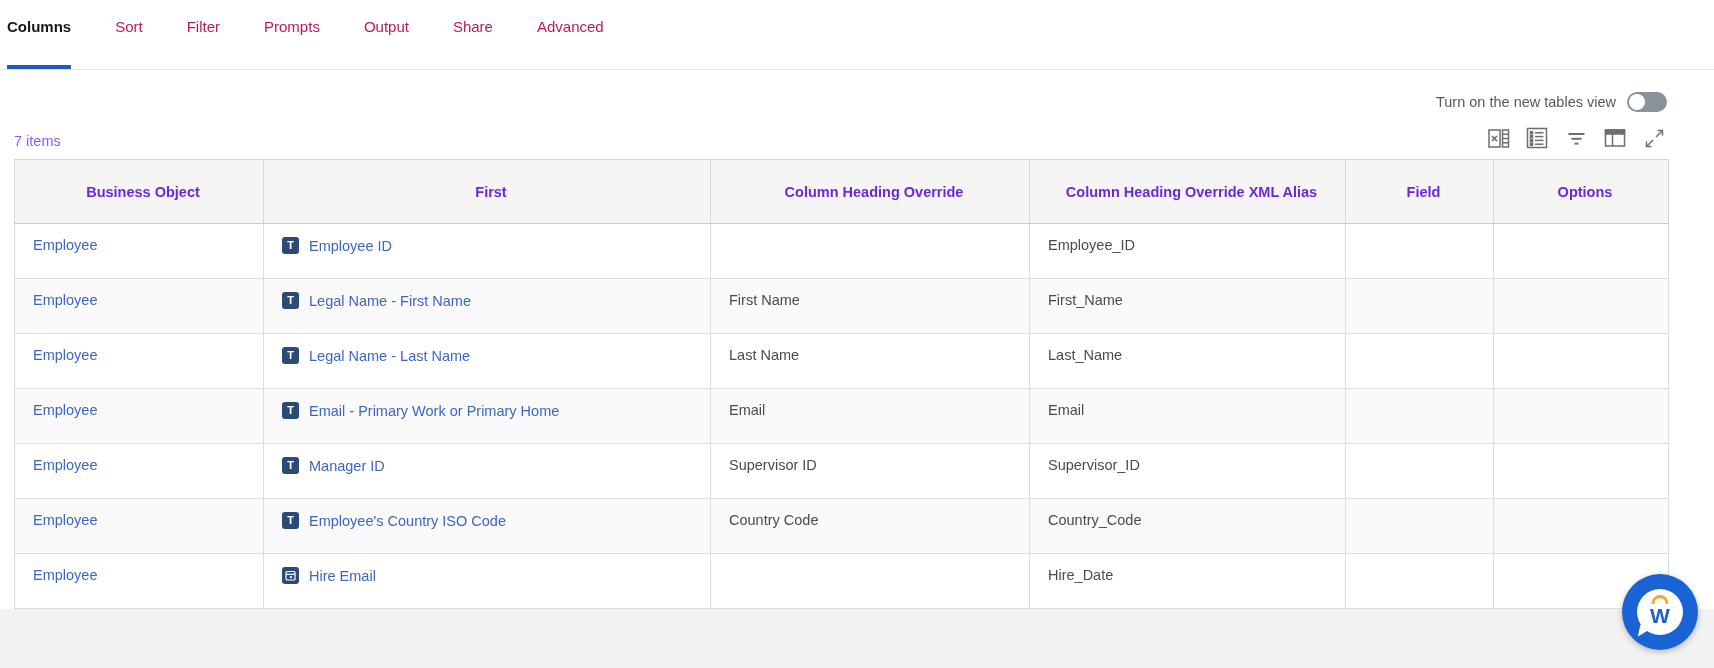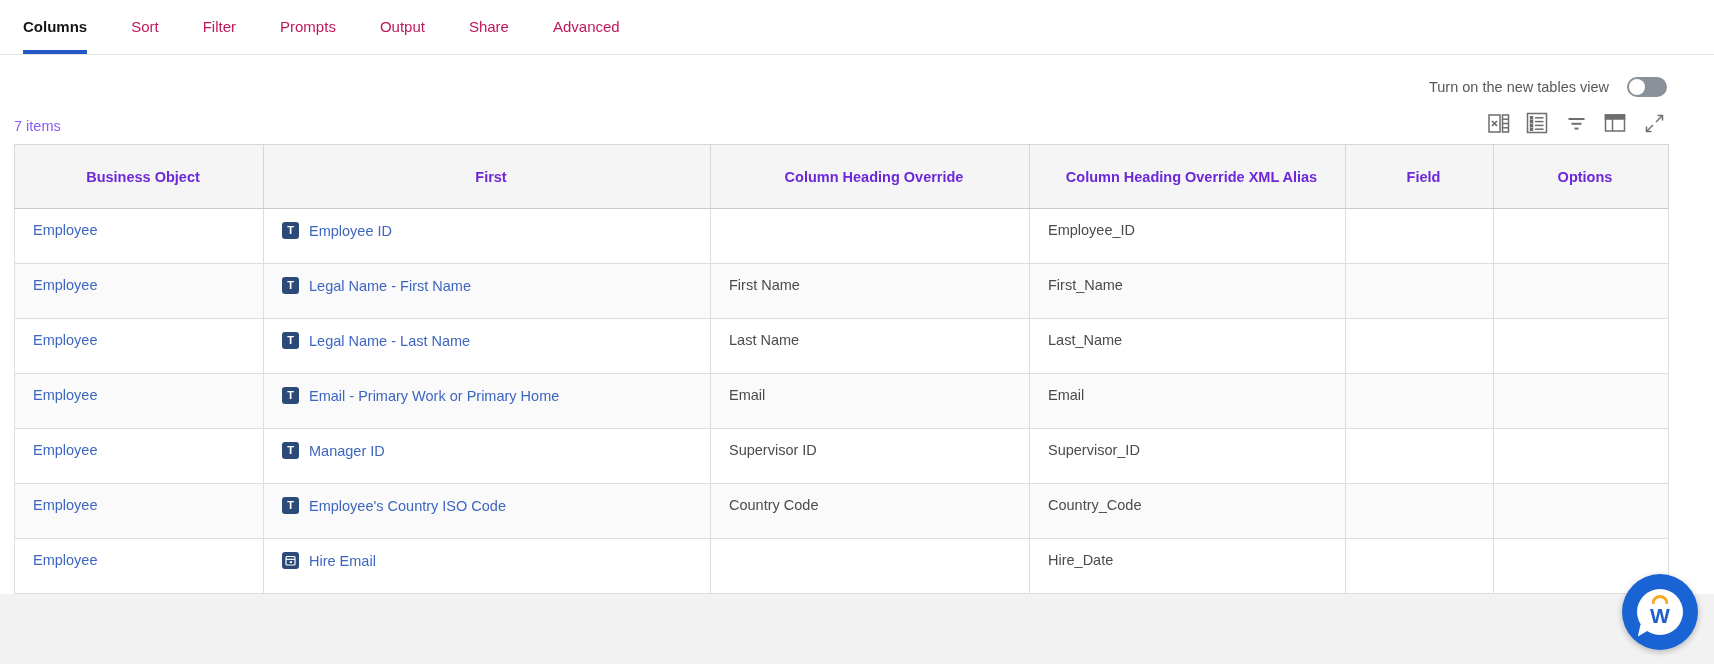--- a/index.html
+++ b/index.html
@@ -1,27 +1,27 @@
 <!DOCTYPE html>
 <html><head>
 <meta charset="utf-8">
 <style>
   * { margin:0; padding:0; box-sizing:border-box; }
   html,body { width:1714px; height:668px; background:#ffffff; overflow:hidden;
     font-family:"Liberation Sans", sans-serif; }
 
   
-  .tabbar { display:flex; align-items:stretch; height:55px; border-bottom:1px solid #e4e4e4;
-    padding-left:23px; gap:44px; background:#fff; }
+  .tabbar { display:flex; align-items:stretch; height:70px; border-bottom:1px solid #e4e4e4;
+    padding-left:7px; gap:44px; background:#fff; }
   .tab { font-size:15px; color:#be185d; line-height:54px; position:relative; cursor:pointer; white-space:nowrap; }
   .tab.active { font-weight:bold; color:#161616; }
   .tab.active::after { content:""; position:absolute; left:0; right:0; bottom:0; height:4px; background:#2257c4; }
 
   
-  .toggle-row { display:flex; justify-content:flex-end; align-items:center; gap:18px;
+  .toggle-row { display:flex; justify-content:flex-end; align-items:center; gap:11px;
     margin:21px 47px 0 0; height:22px; }
   .toggle-label { font-size:14.5px; color:#55585c; }
   .switch { width:40px; height:20px; border-radius:10px; background:#8b9198; position:relative; cursor:pointer; flex:0 0 40px; }
   .switch .knob { position:absolute; left:2px; top:2px; width:16px; height:16px; border-radius:50%; background:#ffffff; }
 
   
   .items-row { display:flex; justify-content:space-between; align-items:flex-end; margin:12px 47px 8px 14px; }
   .items-count { font-size:14.5px; color:#8b5cf6; padding-bottom:2px; }
   .icon-bar { display:flex; align-items:center; gap:13px; }
   .tool-icon { width:26px; height:26px; display:flex; align-items:center; justify-content:center; cursor:pointer; }

